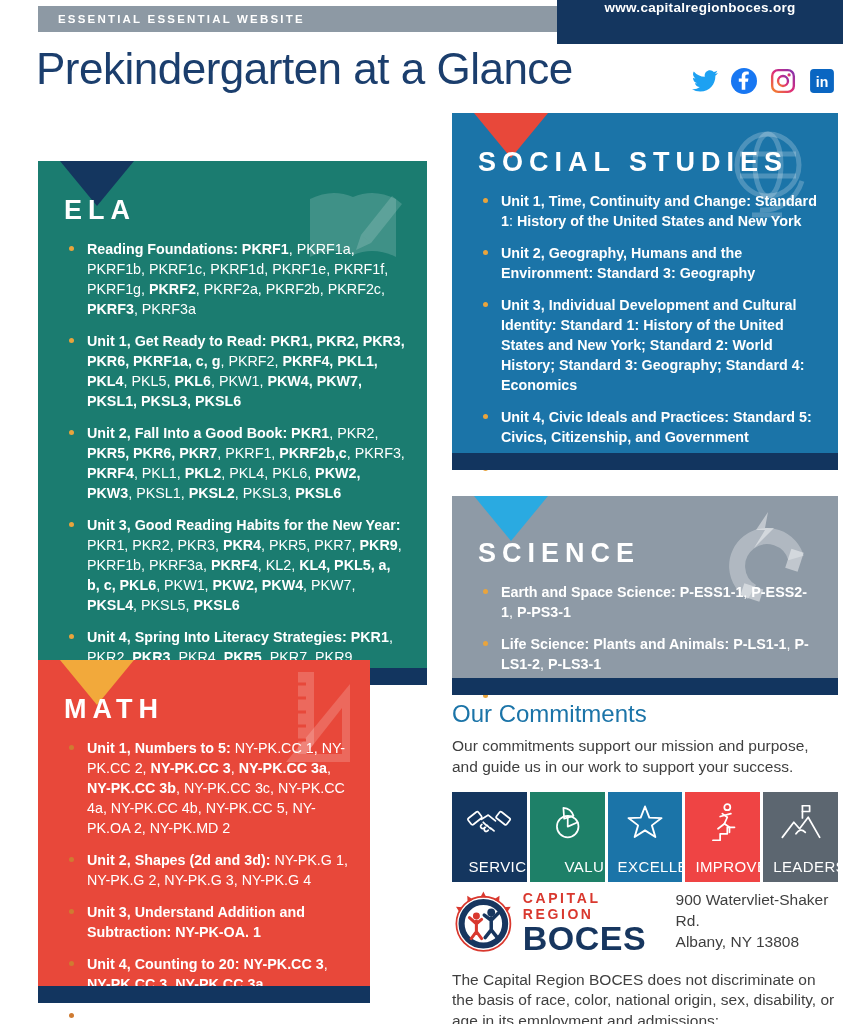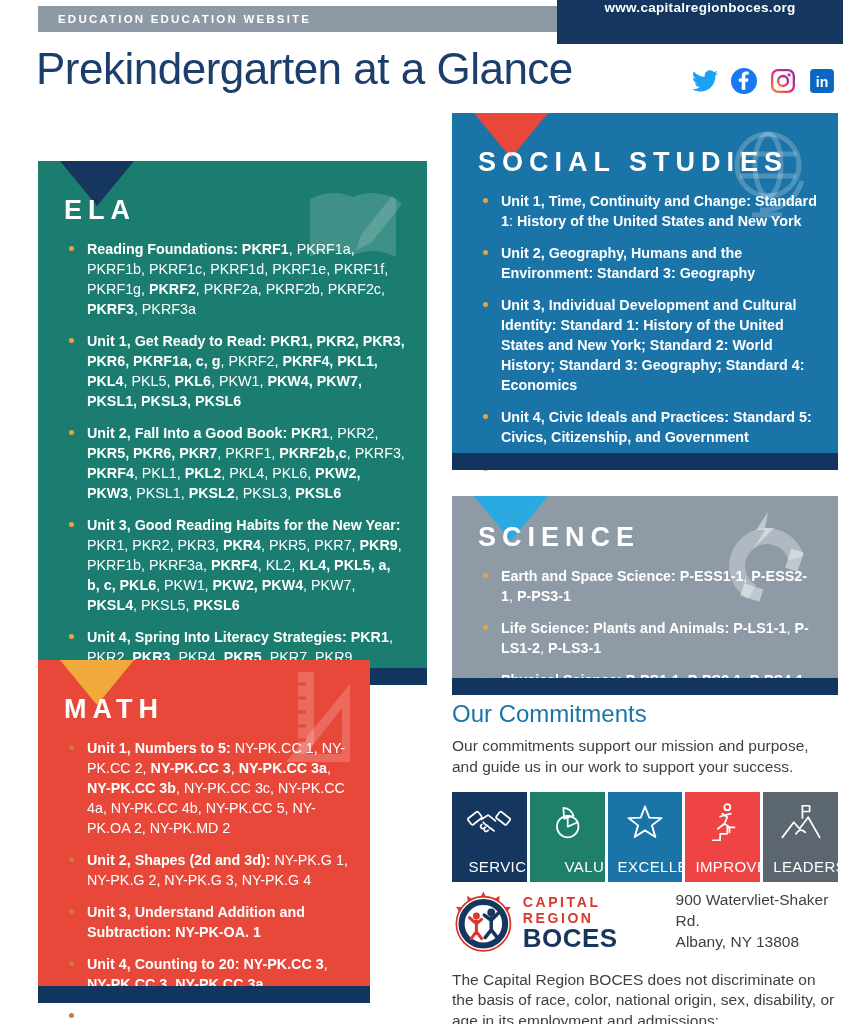--- a/index.html
+++ b/index.html
@@ -17,21 +17,21 @@
   .social{position:absolute;right:8px;top:68px;display:flex;gap:13px;align-items:center;}
   .social .sicon{width:26px;height:26px;display:inline-block;}
   
   .box{position:absolute;color:#fff;}
   .box .navybar{position:absolute;left:0;bottom:0;width:100%;height:17px;background:#12355f;}
   .notch{position:absolute;left:22px;top:0;width:0;height:0;
          border-left:37px solid transparent;border-right:37px solid transparent;
          border-top:45px solid #000;}
   .wm{position:absolute;top:10px;right:12px;}
   .content{position:relative;padding:34px 20px 0 26px;}
-  .content.sci{padding-top:26px;}
+  .content.sci{padding-top:42px;}
   .sec-title{margin:0 0 13px 0;font-size:27px;font-weight:600;letter-spacing:6px;color:#fff;}
   ul.std{list-style:none;margin:0;padding:0;font-size:14.3px;line-height:1.4;}
   ul.std li{position:relative;padding-left:23px;margin-bottom:12px;}
   ul.std li::before{content:"";position:absolute;left:5px;top:7px;width:5px;height:5px;
                     border-radius:50%;background:var(--bullet,#e9a43c);}
   ul.std .b{font-weight:bold;}
   
   .commit{position:absolute;left:452px;top:700px;width:386px;}
   .commit h2{margin:0 0 8px 0;color:#1b74a8;font-size:24px;font-weight:normal;}
   .commit p.desc{margin:0 0 14px 0;color:#3f3f3f;font-size:15.5px;line-height:1.35;}
@@ -39,31 +39,31 @@
   .tile{flex:1;height:90px;position:relative;display:flex;flex-direction:column;
         align-items:center;justify-content:flex-start;}
   .tile-icon{margin-top:8px;}
   .tile-icon svg{width:46px;height:46px;}
   .tile-label{position:absolute;bottom:7px;width:100%;text-align:right;color:#fff;
               font-size:15px;letter-spacing:.4px;padding-left:20px;}
   
   .org{display:flex;align-items:center;margin-top:4px;}
   .lockup{margin-left:8px;}
   .lockup .top{color:#d9382e;font-size:14px;font-weight:bold;letter-spacing:2.6px;}
-  .lockup .bottom{color:#17365f;font-size:26px;font-weight:800;letter-spacing:.5px;line-height:.95;}
+  .lockup .bottom{color:#17365f;font-size:34px;font-weight:800;letter-spacing:.5px;line-height:.95;}
   .addr{margin-left:14px;color:#3f3f3f;font-size:15.5px;line-height:1.35;}
   .legal{margin-top:12px;color:#3f3f3f;font-size:15.5px;line-height:1.33;}
 </style>
 </head>
 <body>
 
 <div class="page">
 
   <div class="hdr-gray">
-    <span>EDUCATION EDUCATION WEBSITE</span>
+    <span>ESSENTIAL ESSENTIAL WEBSITE</span>
   </div>
   <div class="hdr-navy">
     <span>www.capitalregionboces.org</span>
   </div>
 
   <h1 class="title">Prekindergarten at a Glance</h1>
   <div class="social">
     <span class="sicon">
       <svg viewBox="0 0 24 24">
           <path fill="#1da1f2" d="M23.95 4.57c-.88.39-1.83.65-2.82.77a4.93 4.93 0 0 0 2.16-2.72c-.95.56-2 .96-3.13 1.18A4.92 4.92 0 0 0 16.62 2c-2.72 0-4.92 2.2-4.92 4.92 0 .39.04.76.13 1.12A13.98 13.98 0 0 1 1.64 3.16a4.93 4.93 0 0 0 1.52 6.57 4.9 4.9 0 0 1-2.23-.62v.06c0 2.39 1.7 4.38 3.95 4.83-.41.11-.85.17-1.3.17-.31 0-.62-.03-.92-.09a4.93 4.93 0 0 0 4.6 3.42A9.87 9.87 0 0 1 0 19.54a13.94 13.94 0 0 0 7.55 2.21c9.06 0 14-7.5 14-13.99 0-.21 0-.42-.02-.63.96-.69 1.8-1.56 2.42-2.56z"></path>

